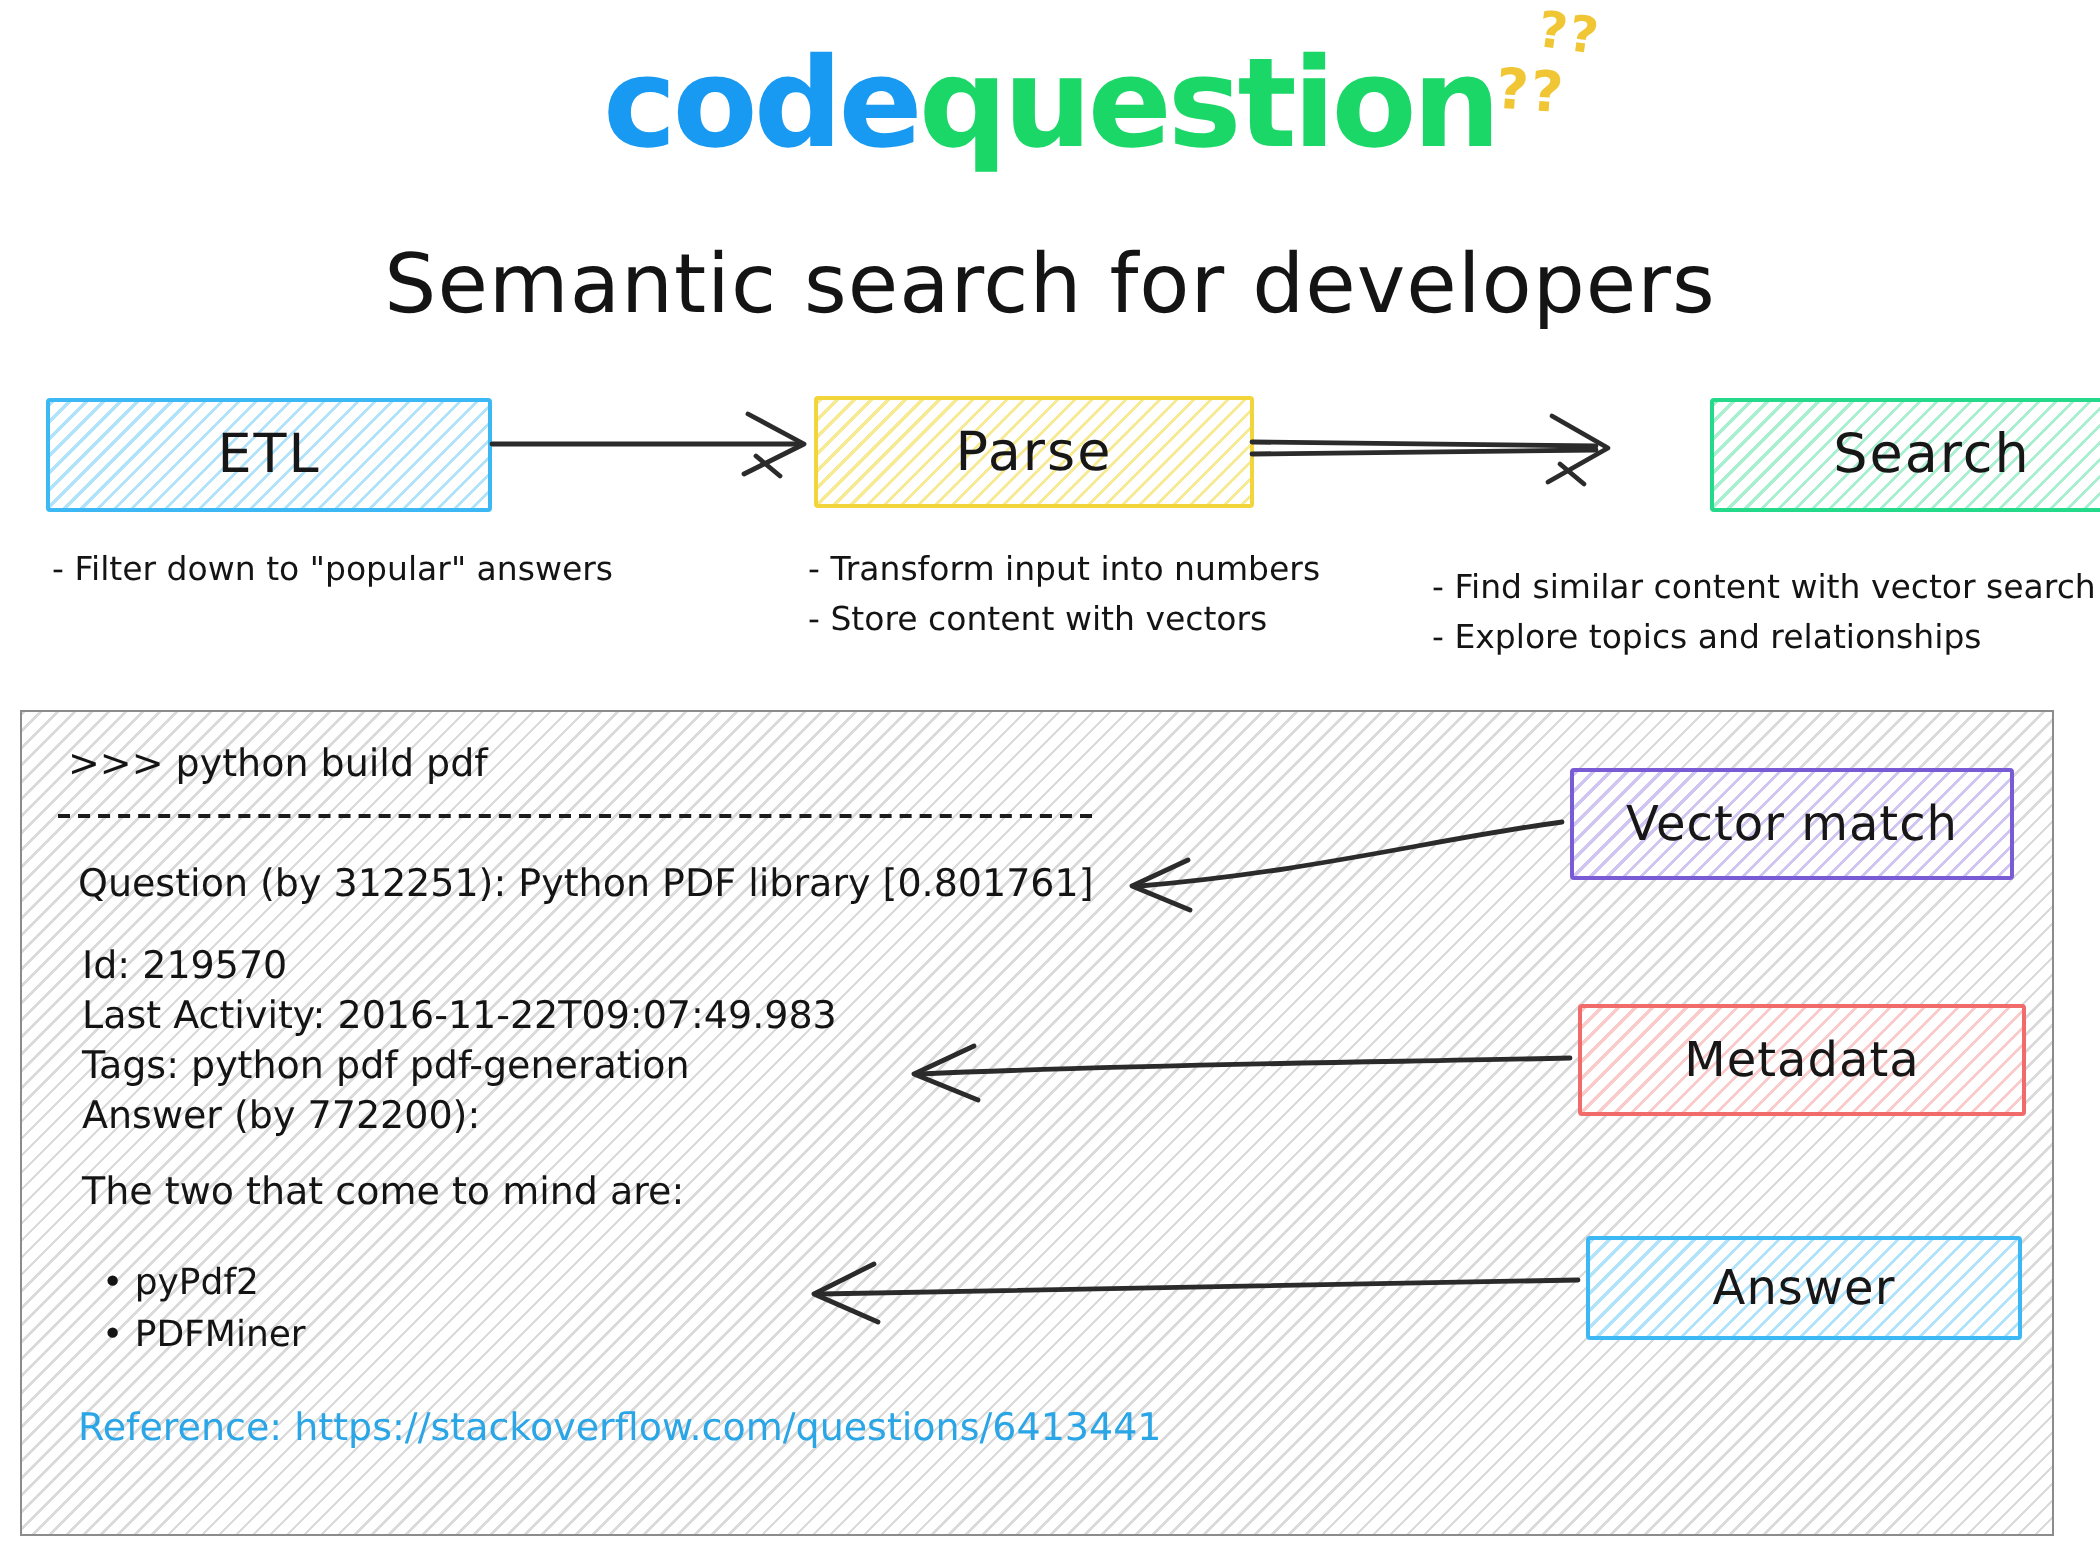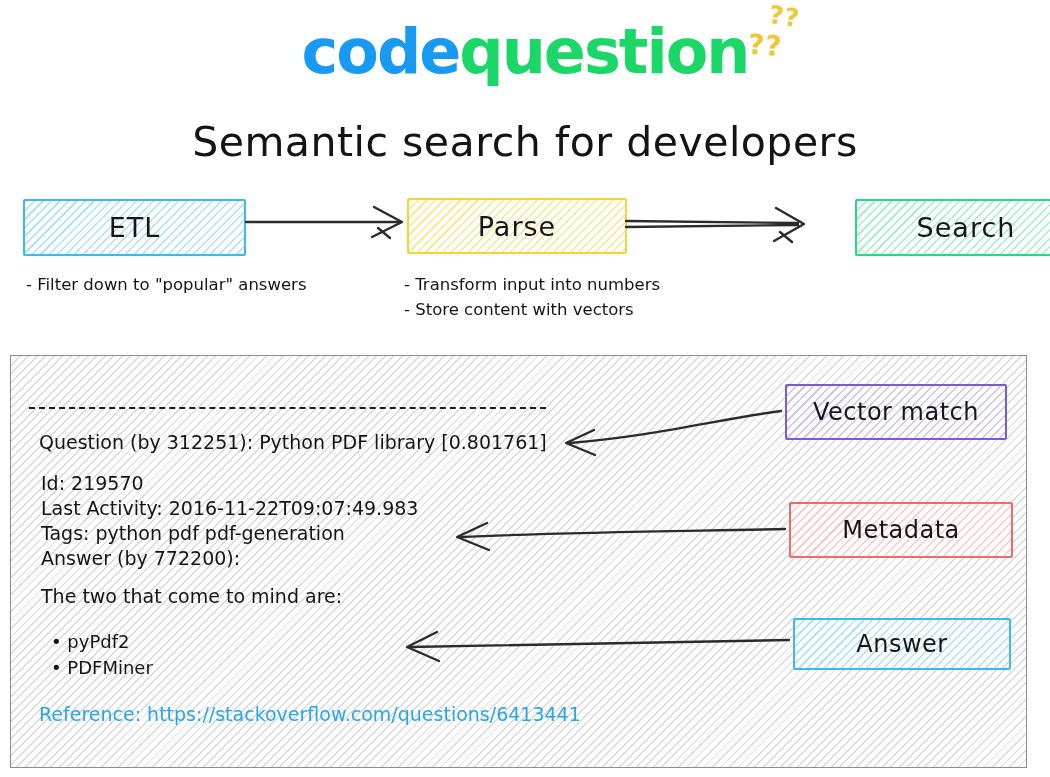--- a/index.html
+++ b/index.html
@@ -94,22 +94,27 @@
     <span>Search</span>
   </div>
 
   <div class="bullets bullets-etl">
     <div>- Filter down to "popular" answers</div>
   </div>
   <div class="bullets bullets-index">
     <div>- Transform input into numbers</div>
     <div>- Store content with vectors</div>
   </div>
+  <div class="bullets bullets-search">
+    <div>- Find similar content with vector search</div>
+    <div>- Explore topics and relationships</div>
+  </div>
 
   <div class="console-panel hatch-gray">
+    <div class="hand prompt">&gt;&gt;&gt; python build pdf</div>
     <div class="dash-sep"></div>
     <div class="hand result">Question (by 312251): Python PDF library [0.801761]</div>
     <div class="hand meta-0">Id: 219570</div>
     <div class="hand meta-1">Last Activity: 2016-11-22T09:07:49.983</div>
     <div class="hand meta-2">Tags: python pdf pdf-generation</div>
     <div class="hand meta-3">Answer (by 772200):</div>
     <div class="hand intro">The two that come to mind are:</div>
     <div class="answer-item ans-0">pyPdf2</div>
     <div class="answer-item ans-1">PDFMiner</div>
     <div class="hand reference">Reference: https://stackoverflow.com/questions/6413441</div>

